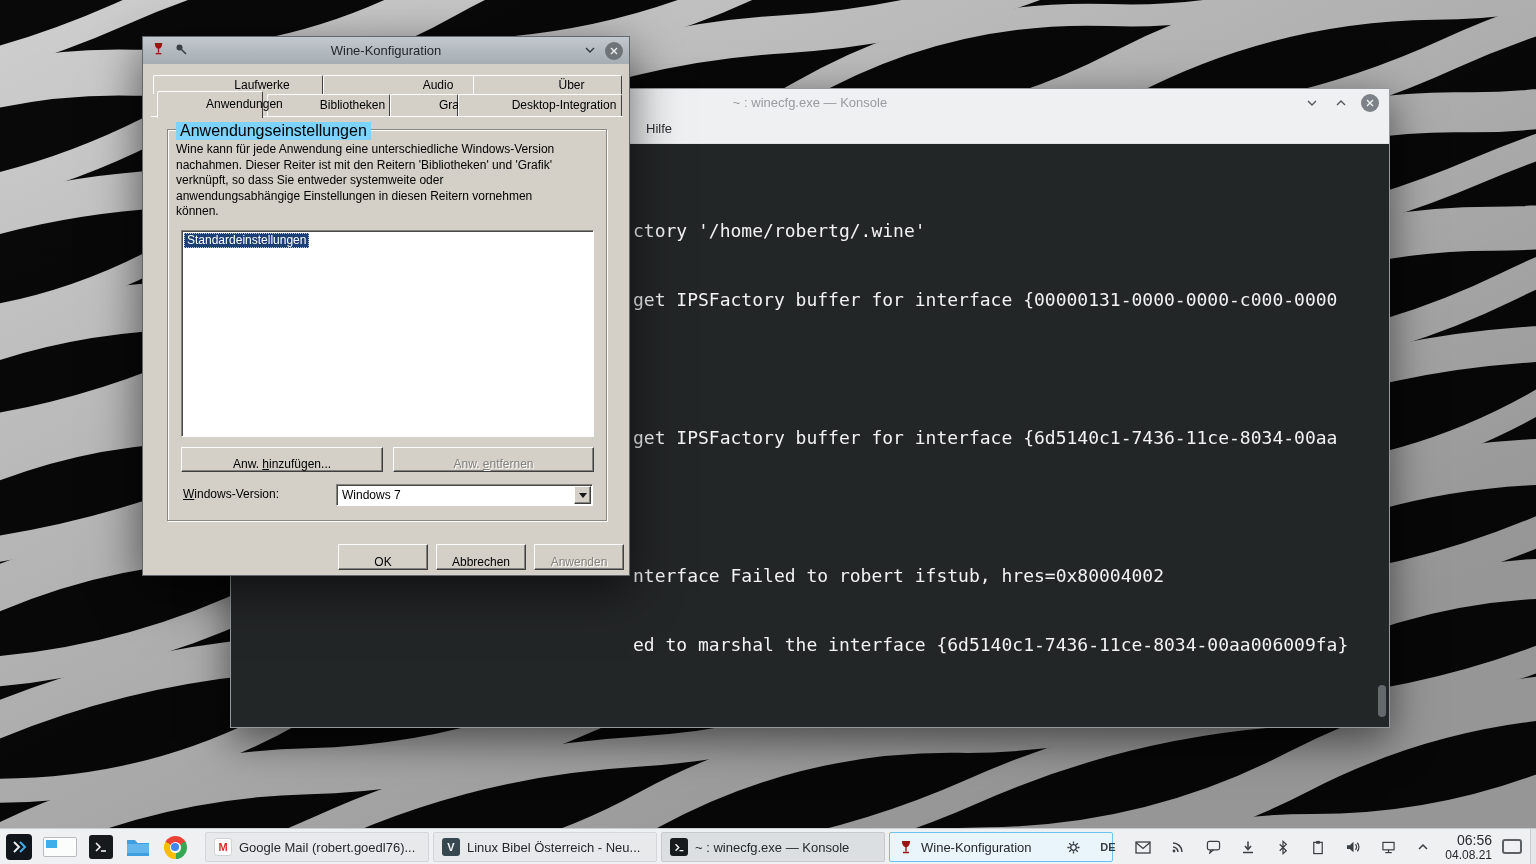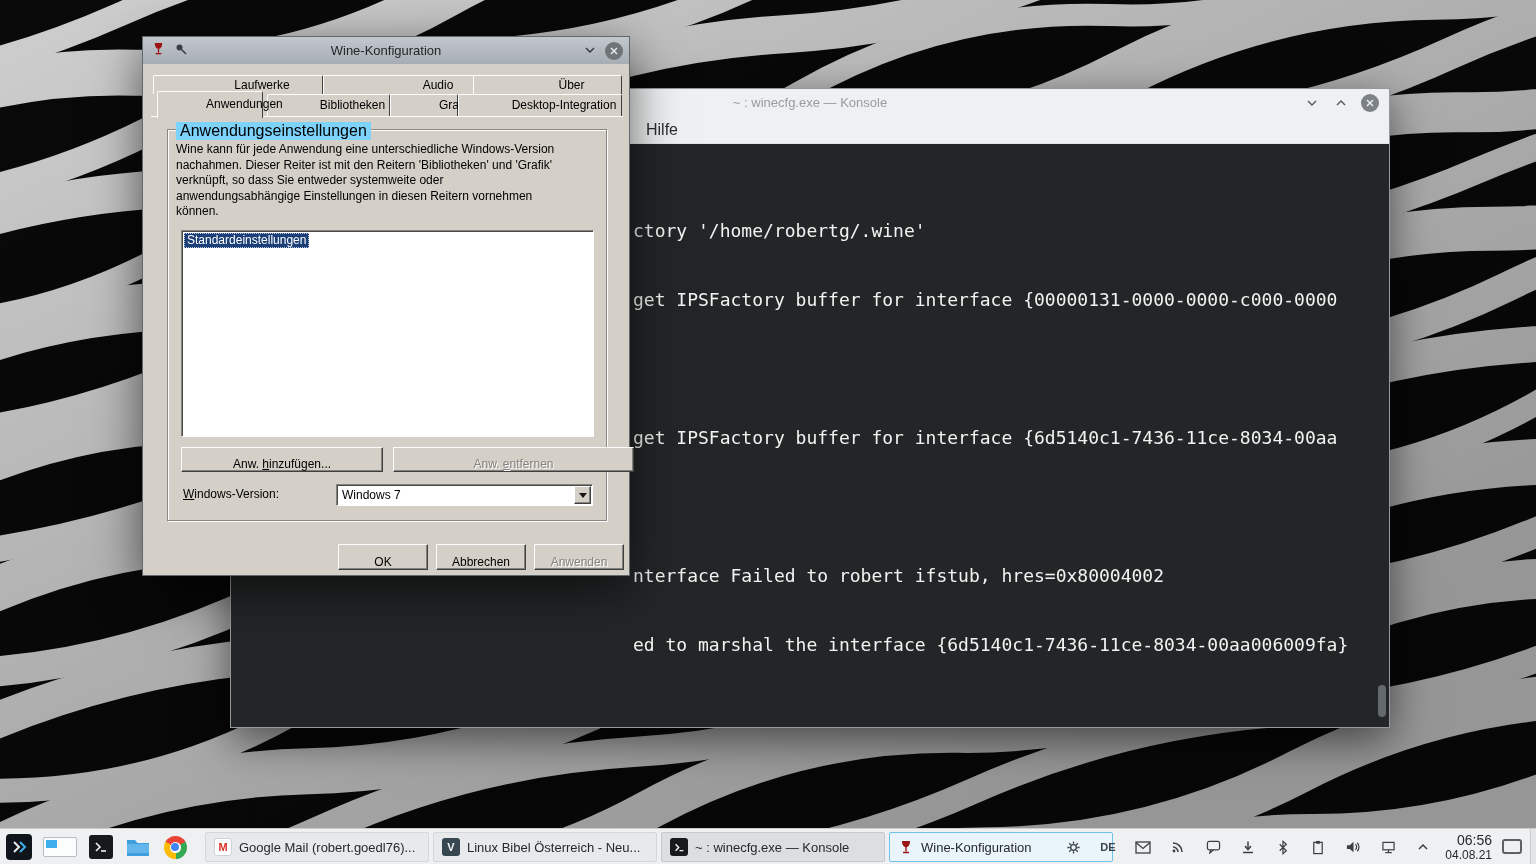--- a/index.html
+++ b/index.html
@@ -16,21 +16,21 @@
   .konsole { position:absolute; left:230px; top:88px; width:1160px; height:640px;
     background:#eff0f1; border:1px solid #94999d; box-shadow:0 12px 40px rgba(0,0,0,.55); }
   .k-titlebar { height:27px; position:relative; display:flex; align-items:center; justify-content:center;
     background:#eff0f1; }
   .k-title { font-size:13px; color:#979ca0; }
   .k-controls { position:absolute; right:10px; top:0; height:27px; display:flex; align-items:center; gap:11px; }
   .k-ctl { display:flex; align-items:center; justify-content:center; width:18px; height:18px; }
   .k-close-circle { width:18px; height:18px; border-radius:50%; background:#7c8287;
     display:flex; align-items:center; justify-content:center; }
   .k-menubar { height:28px; position:relative; border-bottom:1px solid #e2e4e6; }
-  .k-menu-item { position:absolute; left:415px; top:5px; font-size:16px; color:#2b2e31; }
+  .k-menu-item { position:absolute; left:415px; top:5px; font-size:13px; color:#2b2e31; }
   .k-term { position:absolute; left:0; right:0; top:55px; bottom:0; background:#232627; overflow:hidden; }
   .k-lines { position:absolute; top:29px; left:4px; right:16px;
     font-family:"DejaVu Sans Mono", monospace; font-size:18px; line-height:23px;
     color:#f2f2f2; white-space:pre; }
   .k-line { height:23px; }
   .k-line.pl { padding-left:398px; }
   .k-scroll { position:absolute; right:2px; top:2px; bottom:2px; width:11px; }
   .k-thumb { position:absolute; right:1px; bottom:8px; width:8px; height:32px; border-radius:4px; background:#64696d; }
 
   
@@ -260,21 +260,21 @@
         <span class="groupbox-label">Anwendungseinstellungen</span>
         <div class="desc">Wine kann für jede Anwendung eine unterschiedliche Windows-Version nachahmen. Dieser Reiter ist mit den Reitern 'Bibliotheken' und 'Grafik' verknüpft, so dass Sie entweder systemweite oder anwendungsabhängige Einstellungen in diesen Reitern vornehmen können.</div>
 
         <div class="listbox sunken">
           <span class="list-sel">Standardeinstellungen</span>
         </div>
 
         <div class="btn95" style="left:13px;top:317px;width:202px;height:25px">
           <span><span>Anw. </span><span class="mn">h</span><span>inzufügen...</span></span>
         </div>
-        <div class="btn95 disabled" style="left:225px;top:317px;width:241px;height:25px">
+        <div class="btn95 disabled" style="left:225px;top:317px;width:201px;height:25px">
           <span><span>Anw. </span><span class="mn">e</span><span>ntfernen</span></span>
         </div>
 
         <span class="version-label"><span class="mn">W</span><span>indows-Version:</span></span>
         <div class="combo sunken">
           <span class="combo-value">Windows 7</span>
           <span class="combo-btn">
               <span class="arrow-down"></span>
             </span>
         </div>

